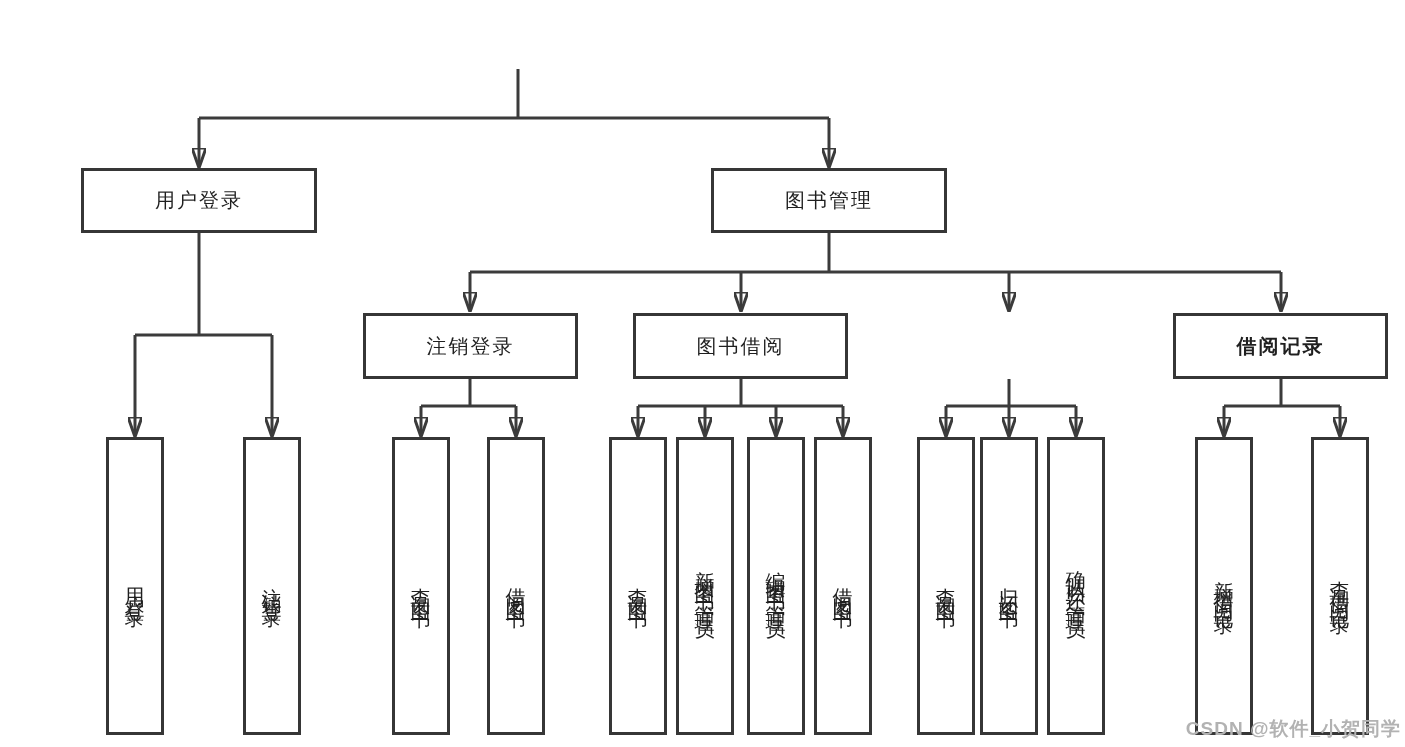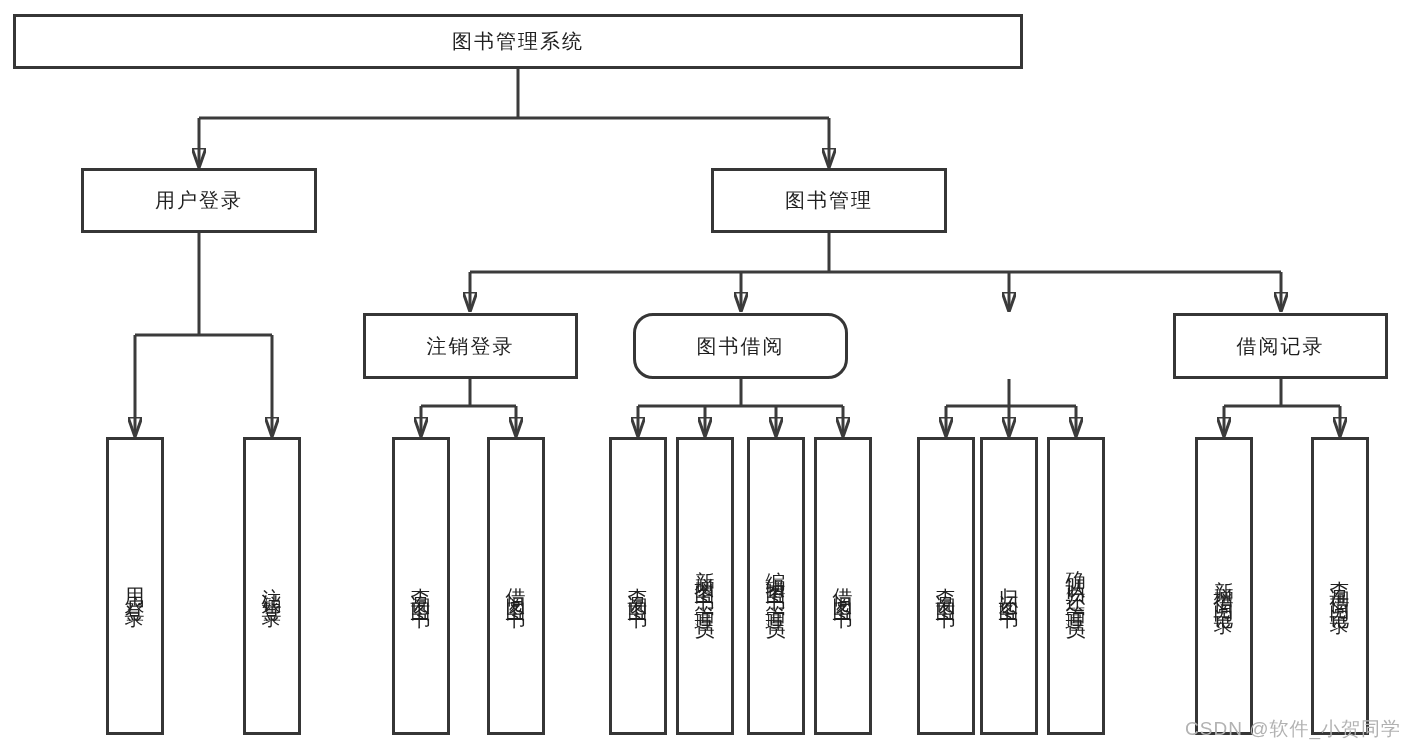--- a/index.html
+++ b/index.html
@@ -48,23 +48,23 @@
     text-orientation: mixed;
     letter-spacing: 7px;
     font-size: 20px;
     line-height: 1;
   }
   .root-node   { left: 13px;  top: 14px;  width: 1010px; height: 55px; }
   .n-userlogin { left: 81px;  top: 168px; width: 236px;  height: 65px; }
   .n-bookmgmt  { left: 711px; top: 168px; width: 236px;  height: 65px; }
   .l3          { top: 313px;  width: 215px; height: 66px; }
   .n-newbooks  { left: 363px; }
-  .n-borrow    { left: 633px; border-radius: 20px; }
+  .n-borrow    { left: 633px; }
   .n-current   { left: 901px; }
-  .n-records   { left: 1173px; }
+  .n-records   { left: 1173px; font-weight: bold; }
   .leaf        { top: 437px; width: 58px; height: 298px; }
   .lf-a1 { left: 106px; }
   .lf-a2 { left: 243px; }
   .lf-b1 { left: 392px; }
   .lf-b2 { left: 487px; }
   .lf-c1 { left: 609px; }
   .lf-c2 { left: 676px; }
   .lf-c3 { left: 747px; }
   .lf-c4 { left: 814px; }
   .lf-d1 { left: 917px; }
@@ -74,20 +74,21 @@
   .lf-e2 { left: 1311px; }
   .watermark {
     position: absolute;
     right: 4px;
     bottom: 5px;
     z-index: 3;
     font-size: 19px;
     color: #b2b2b2;
     letter-spacing: 1px;
     white-space: nowrap;
+    font-weight: bold;
   }
 </style>
 </head>
 <body>
 
 <div class="stage">
 
   <svg class="connectors" viewBox="0 0 1405 747" xmlns="http://www.w3.org/2000/svg">
     <defs>
       <marker id="ah" viewBox="0 0 20 14" refX="18" refY="7" markerWidth="20" markerHeight="14" orient="auto" markerUnits="userSpaceOnUse">
@@ -122,23 +123,20 @@
     <path d="M1009,379 V406 M946,406 H1076"></path>
     <line x1="946" y1="406" x2="946" y2="435" marker-end="url(#ah)"></line>
     <line x1="1009" y1="406" x2="1009" y2="435" marker-end="url(#ah)"></line>
     <line x1="1076" y1="406" x2="1076" y2="435" marker-end="url(#ah)"></line>
 
     <path d="M1281,379 V406 M1224,406 H1340"></path>
     <line x1="1224" y1="406" x2="1224" y2="435" marker-end="url(#ah)"></line>
     <line x1="1340" y1="406" x2="1340" y2="435" marker-end="url(#ah)"></line>
   </svg>
 
-  <div class="node root-node">
-    <span class="lbl">图书管理系统</span>
-  </div>
 
   <div class="node n-userlogin">
     <span class="lbl">用户登录</span>
   </div>
   <div class="node n-bookmgmt">
     <span class="lbl">图书管理</span>
   </div>
 
   <div class="node l3 n-newbooks">
     <span class="lbl">注销登录</span>

